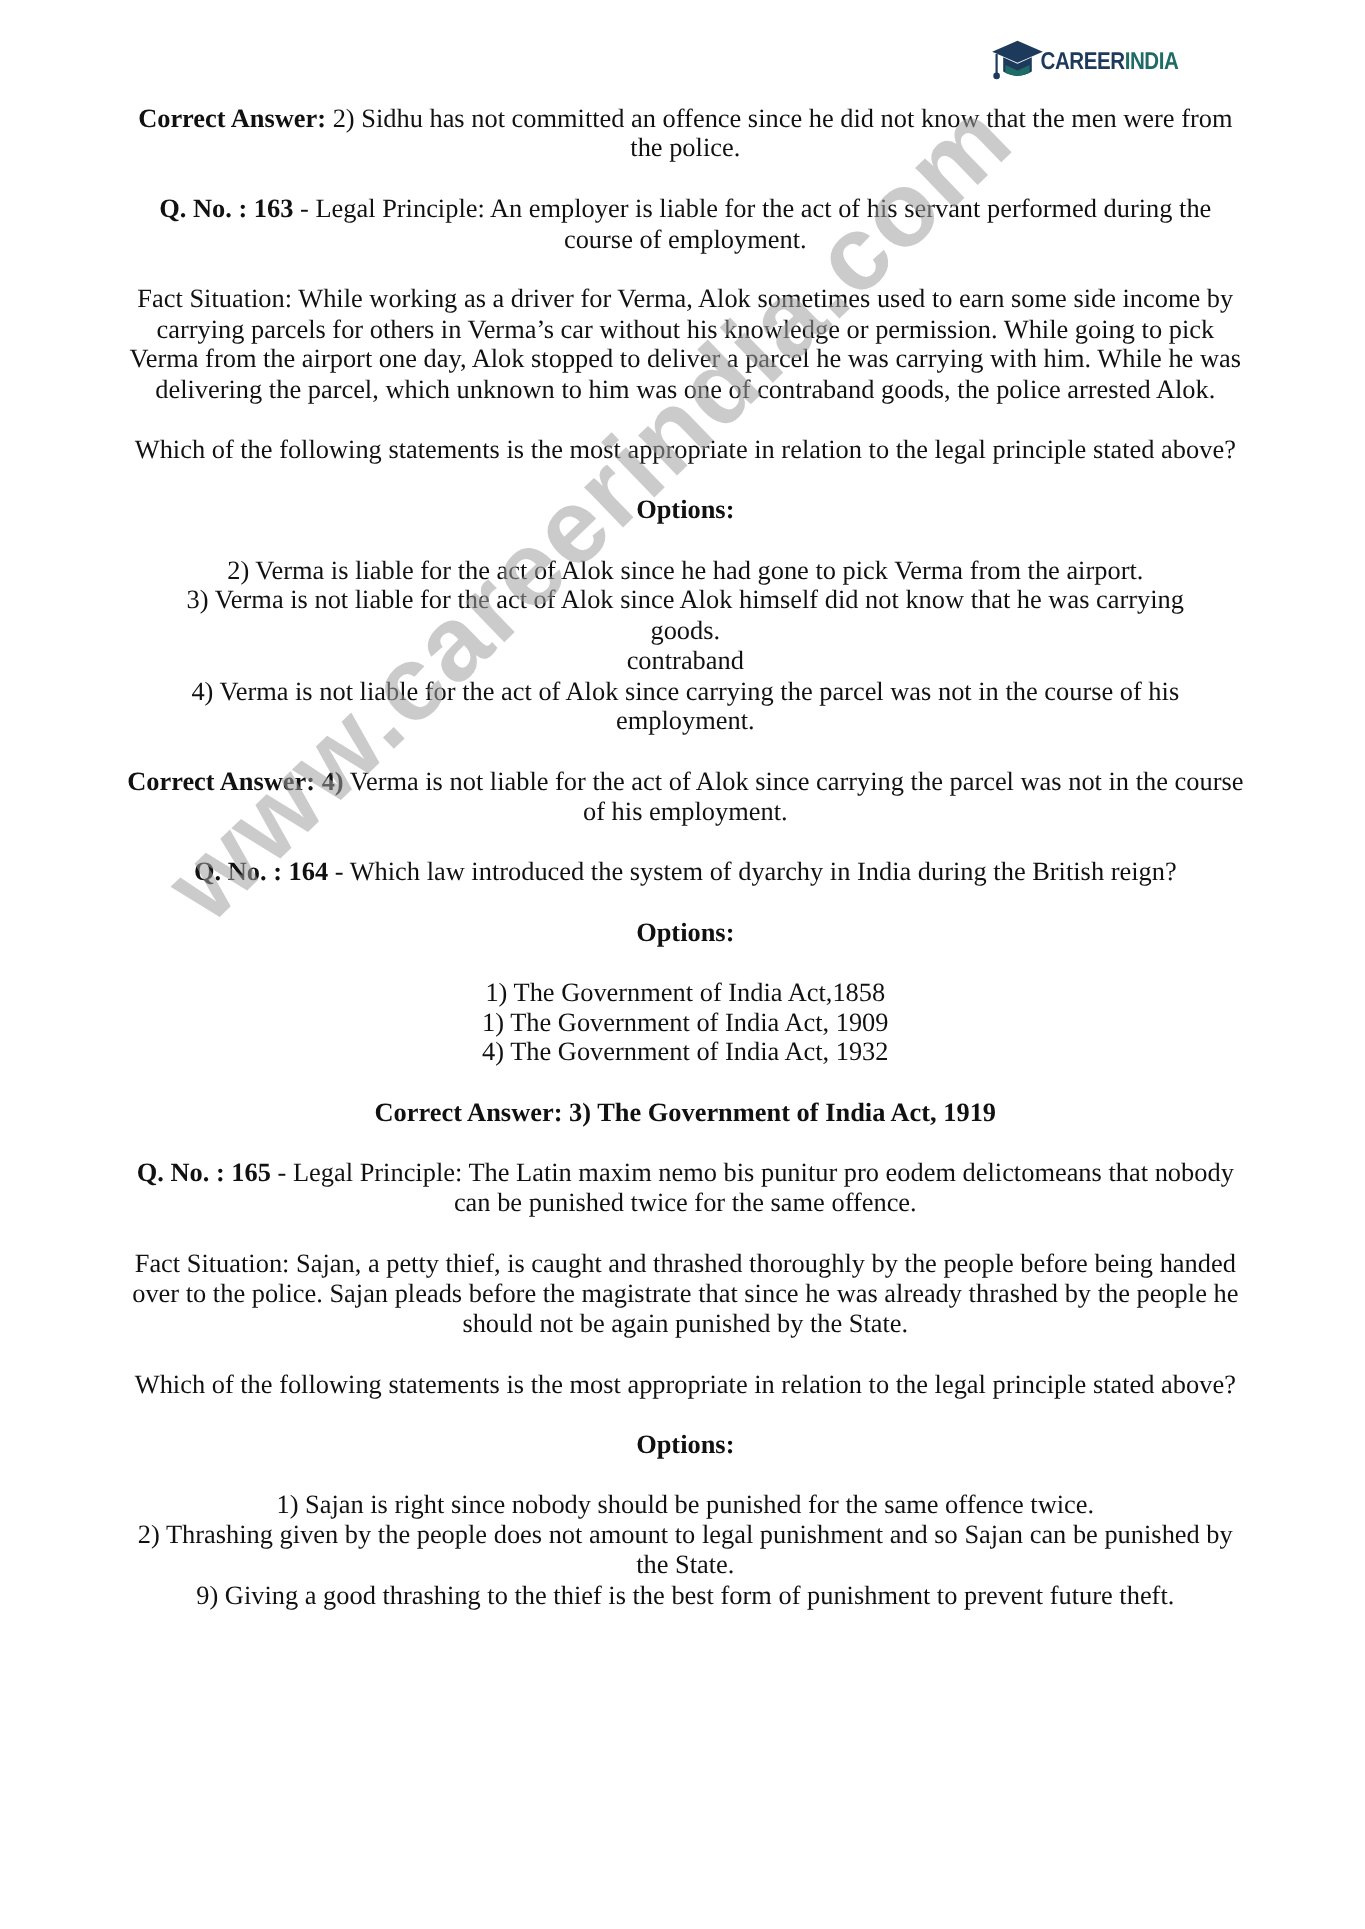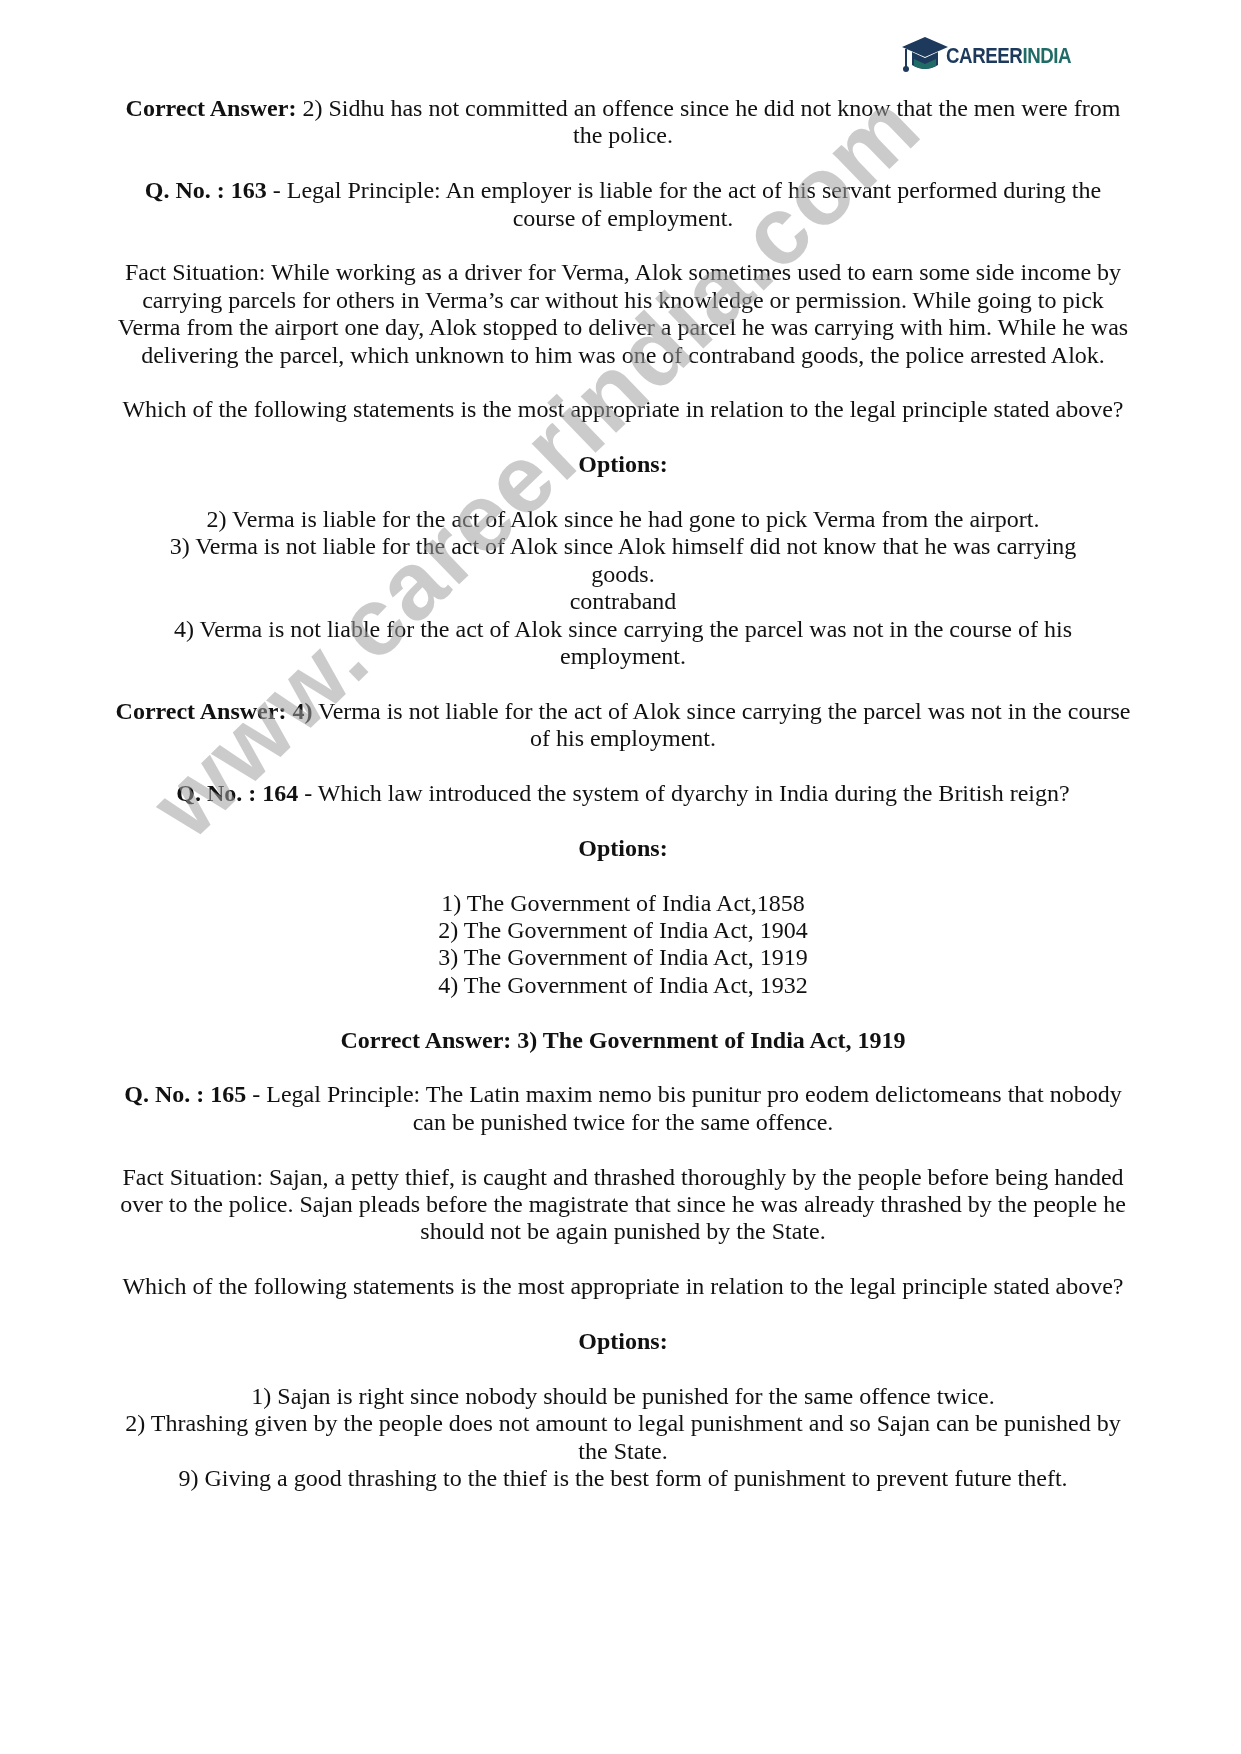--- a/index.html
+++ b/index.html
@@ -47,22 +47,21 @@
     <div>goods.</div>
     <div>contraband</div>
     <div>4) Verma is not liable for the act of Alok since carrying the parcel was not in the course of his employment.</div>
   </div>
   <p class="p"><b>Correct Answer: 4)</b><span> Verma is not liable for the act of Alok since carrying the parcel was not in the course of his employment.</span></p>
 
   <p class="p"><b>Q. No. : 164</b><span> - Which law introduced the system of dyarchy in India during the British reign?</span></p>
   <p class="p"><b>Options:</b></p>
   <div class="p">
     <div>1) The Government of India Act,1858</div>
-    <div>2) The Government of India Act, 1904</div>
-    <div>3) The Government of India Act, 1919</div>
+    <div>1) The Government of India Act, 1909</div>
     <div>4) The Government of India Act, 1932</div>
   </div>
   <p class="p"><b>Correct Answer: 3) The Government of India Act, 1919</b></p>
 
   <p class="p"><b>Q. No. : 165</b><span> - Legal Principle: The Latin maxim nemo bis punitur pro eodem delictomeans that nobody can be punished twice for the same offence.</span></p>
   <p class="p">Fact Situation: Sajan, a petty thief, is caught and thrashed thoroughly by the people before being handed over to the police. Sajan pleads before the magistrate that since he was already thrashed by the people he should not be again punished by the State.</p>
   <p class="p">Which of the following statements is the most appropriate in relation to the legal principle stated above?</p>
   <p class="p"><b>Options:</b></p>
   <div class="p tight">
     <div>1) Sajan is right since nobody should be punished for the same offence twice.</div>

